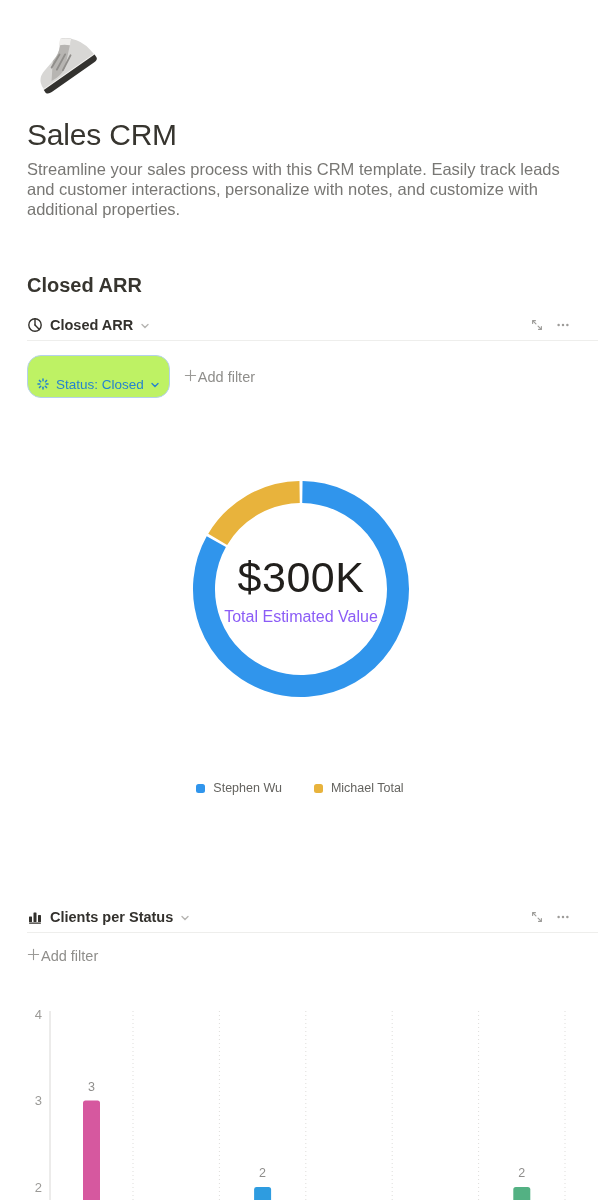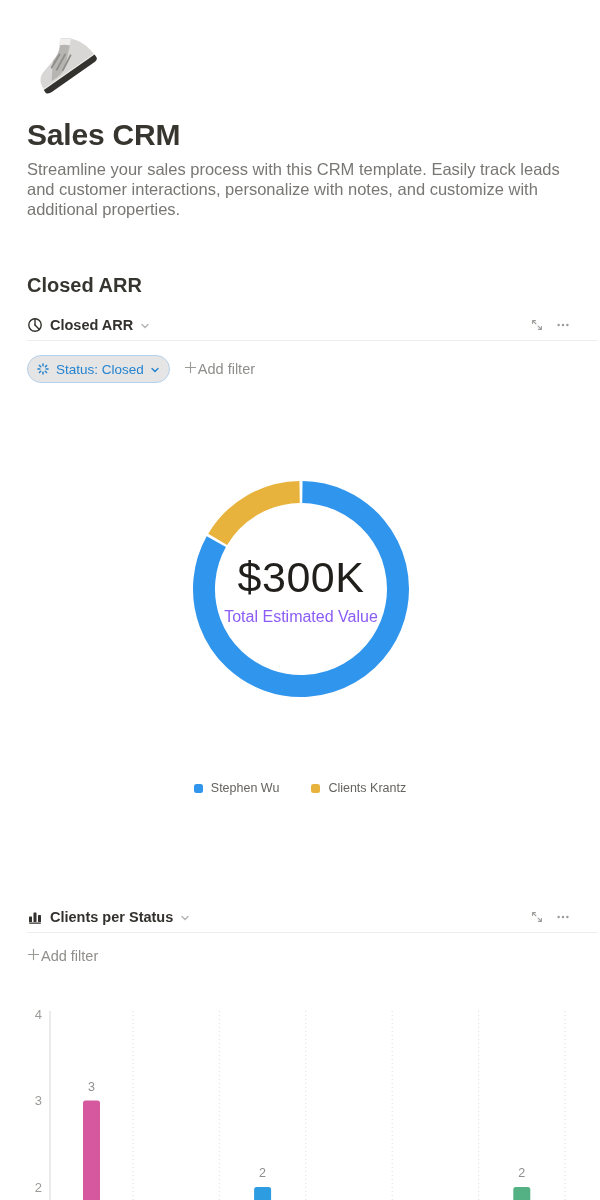--- a/index.html
+++ b/index.html
@@ -1,40 +1,40 @@
 <!DOCTYPE html>
 <html><head>
 <meta charset="utf-8">
 <style>
   html,body{margin:0;padding:0;background:#ffffff;}
   body{font-family:"Liberation Sans","DejaVu Sans",sans-serif;color:#37352f;}
   .page{position:relative;width:600px;height:1200px;overflow:hidden;background:#fff;}
 
   .page-icon{position:absolute;left:22px;top:18px;width:88px;height:92px;cursor:pointer;}
-  .page-title{position:absolute;left:27px;top:118px;margin:0;font-size:30px;font-weight:700;color:#37352f;letter-spacing:-0.2px;}
+  .page-title{position:absolute;left:27px;top:118px;margin:0;font-size:30px;font-weight:400;color:#37352f;letter-spacing:-0.2px;}
   .page-desc{position:absolute;left:27px;top:159px;width:551px;margin:0;font-size:16.5px;line-height:20px;color:#787774;}
 
   .sec-h{position:absolute;left:27px;margin:0;font-size:20px;font-weight:600;color:#37352f;}
   .sec1{top:274px;}
   .sec2{top:866px;}
 
   .widget-header{position:absolute;left:27px;width:571px;height:31px;display:flex;align-items:center;justify-content:space-between;border-bottom:1px solid #eeeeec;}
   .wh1{top:309px;}
   .wh2{top:901px;justify-content:space-between;}
   .wh-left{display:flex;align-items:center;gap:7px;cursor:pointer;}
   .wh-title{font-size:14.5px;font-weight:600;color:#33312d;}
   .wh-right{display:flex;align-items:center;gap:12px;padding-right:28px;}
   .icon16{width:16px;height:16px;display:inline-flex;}
   .icon14{width:14px;height:14px;display:inline-flex;cursor:pointer;}
   .chev{display:inline-flex;margin-top:2px;}
 
   .filter-row{position:absolute;left:27px;display:flex;align-items:center;gap:14px;}
   .fr1{top:355px;}
   .fr2{top:948px;}
-  .chip{display:flex;align-items:center;gap:6px;height:26px;padding:0 9px 0 8px;border:1px solid #b5d1ec;border-radius:14px;background:#e5e5e5;color:#2583cf;font-size:13.5px;cursor:pointer;}
+  .chip{display:flex;align-items:center;gap:6px;height:26px;padding:15px 9px 0 8px;border:1px solid #b5d1ec;border-radius:14px;background:#bef264;color:#2583cf;font-size:13.5px;cursor:pointer;}
   .add-filter{display:flex;align-items:center;gap:1px;color:#8f8e8b;font-size:14.5px;cursor:pointer;}
 
   .donut-wrap{position:absolute;left:171px;top:459px;width:260px;height:260px;}
   .donut-center{position:absolute;inset:0;display:flex;flex-direction:column;align-items:center;justify-content:center;pointer-events:none;}
   .donut-value{font-size:43px;font-weight:500;color:#211f1c;letter-spacing:0.5px;}
   .donut-label{margin-top:6px;font-size:16px;color:#8b5cf6;}
 
   .legend{position:absolute;left:0;top:769px;width:600px;display:flex;justify-content:center;align-items:center;gap:32px;margin-top:12px;}
   .legend-item{display:flex;align-items:center;gap:8px;font-size:12.5px;color:#64635f;cursor:pointer;}
   .legend-sq{width:9px;height:9px;border-radius:2.5px;display:inline-block;}
@@ -147,21 +147,21 @@
     </div>
   </div>
 
   <div class="legend">
       <span class="legend-item">
         <span class="legend-sq" style="background: rgb(48, 149, 236);"></span>
         <span>Stephen Wu</span>
       </span>
       <span class="legend-item">
         <span class="legend-sq" style="background: rgb(232, 179, 60);"></span>
-        <span>Clients Krantz</span>
+        <span>Michael Total</span>
       </span>
     </div>
 
 
   <div class="widget-header wh2">
     <div class="wh-left">
       <span class="icon16">
         <svg width="16" height="16" viewBox="0 0 16 16" fill="#33312d">
           <rect x="2" y="7.5" width="3" height="5.5" rx="0.6"></rect>
           <rect x="6.5" y="3.5" width="3" height="9.5" rx="0.6"></rect>

